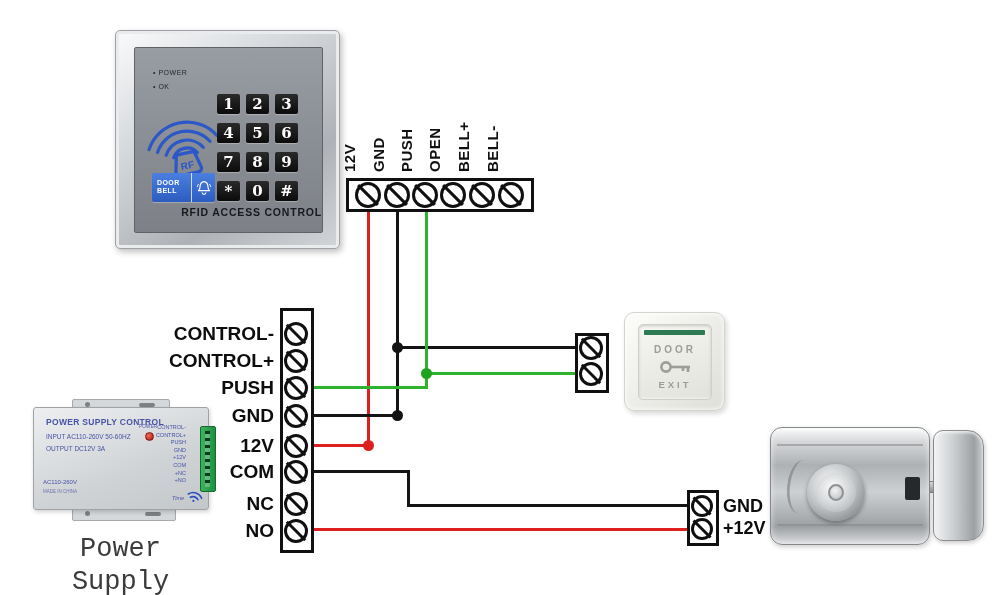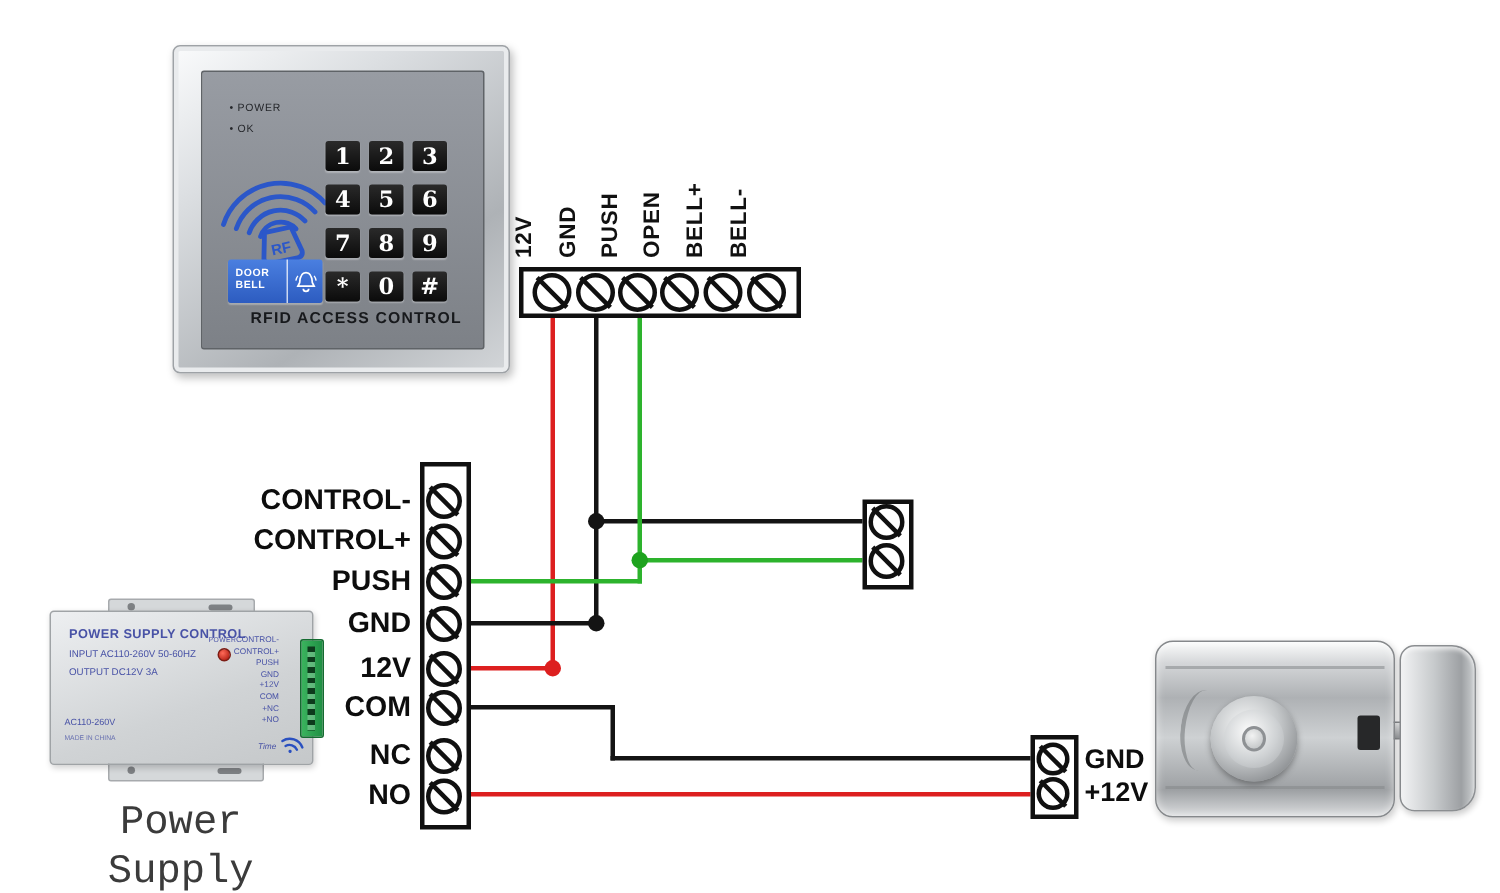--- a/index.html
+++ b/index.html
@@ -41,21 +41,21 @@
   .ind{position:absolute;font:7px/9px "Liberation Sans",sans-serif;color:#25272b;letter-spacing:.5px;}
   .ind::before{content:"\2022  ";}
   .key{position:absolute;width:23px;height:20px;border-radius:2px;background:linear-gradient(#2a2a2a,#0b0b0b);
        color:#fff;text-align:center;font:bold 15px/20px "DejaVu Serif",serif;
        box-shadow:0 1px 1px rgba(255,255,255,.3);}
   .doorbell{position:absolute;left:17px;top:125px;width:63px;height:29px;border-radius:2px;display:flex;
             background:linear-gradient(#4a7fe0,#2d5cc0);box-shadow:0 1px 1px rgba(255,255,255,.3);}
   .doorbell .txt{width:34px;padding:6px 0 0 5px;font:bold 7px/8px "Liberation Sans",sans-serif;
                  color:#fff;letter-spacing:.4px;}
   .doorbell .bell{flex:1;border-left:1px solid rgba(255,255,255,.75);display:flex;align-items:center;justify-content:center;}
-  .kp-footer{position:absolute;left:12px;right:0;top:158px;text-align:left;
+  .kp-footer{position:absolute;left:12px;right:0;top:158px;text-align:right;
              font:bold 10.5px/13px "Liberation Sans",sans-serif;color:#17191c;letter-spacing:.8px;padding-left:20px;}
 
   
   .psu-tab{position:absolute;background:#d5d8da;border:1px solid #a7aaad;border-radius:2px;}
   .psu-tab::before{content:"";position:absolute;left:12px;top:50%;width:5px;height:5px;margin-top:-2.5px;
                    border-radius:50%;background:#7e8184;}
   .psu-tab::after{content:"";position:absolute;right:14px;top:50%;width:16px;height:4px;margin-top:-2px;
                   border-radius:2px;background:#7e8184;}
   .psu{left:33px;top:407px;width:174px;height:101px;border:1px solid #9fa3a6;border-radius:3px;
        background:linear-gradient(160deg,#edeff1,#d0d3d5 60%,#c5c8ca);box-shadow:1px 2px 4px rgba(0,0,0,.18);}
@@ -281,20 +281,35 @@
       <g stroke="#2a50c0" stroke-width="1.6" fill="none" stroke-linecap="round" transform="rotate(18 9 10)">
         <path d="M2 7 A 9 9 0 0 1 16 7"></path>
         <path d="M5 9.5 A 5.5 5.5 0 0 1 13 9.5"></path>
         <circle cx="9" cy="12" r="1.1" fill="#2a50c0" stroke="none"></circle>
       </g>
     </svg>
     <div class="psu-green"></div>
   </div>
   <div class="caption" style="left:28px;top:533px;width:185px;font-family:Liberation Mono, monospace;">Power Supply</div>
 
+  <div class="abs exitplate">
+    <div class="abs exitinner">
+      <div style="position:absolute;left:5px;top:5px;width:61px;height:5px;background:#2e7b53;border-radius:1px;"></div>
+      <div class="exit-txt" style="top:19px;font-size:10px;letter-spacing:3px;">DOOR</div>
+      <svg style="position:absolute;left:20px;top:33px;" width="34" height="18" viewBox="0 0 34 18">
+        <g stroke="#9d9d97" stroke-width="2.6" fill="none">
+          <circle cx="7" cy="9" r="4.6"></circle>
+          <path d="M12 9 L31 9"></path>
+          <path d="M24 9 L24 13"></path>
+          <path d="M29 9 L29 14"></path>
+        </g>
+      </svg>
+      <div class="exit-txt" style="top:54px;font-size:9.5px;letter-spacing:3px;">EXIT</div>
+    </div>
+  </div>
 
   <div class="abs latchpin"></div>
   <div class="abs strike"></div>
   <div class="abs lockbody">
     <div class="lockline" style="top:16px;"></div>
     <div class="lockline" style="top:96px;"></div>
     <div class="crescent"></div>
     <div class="knob-outer">
       <div class="knob-mid"></div>
       <div class="knob-center"></div>

